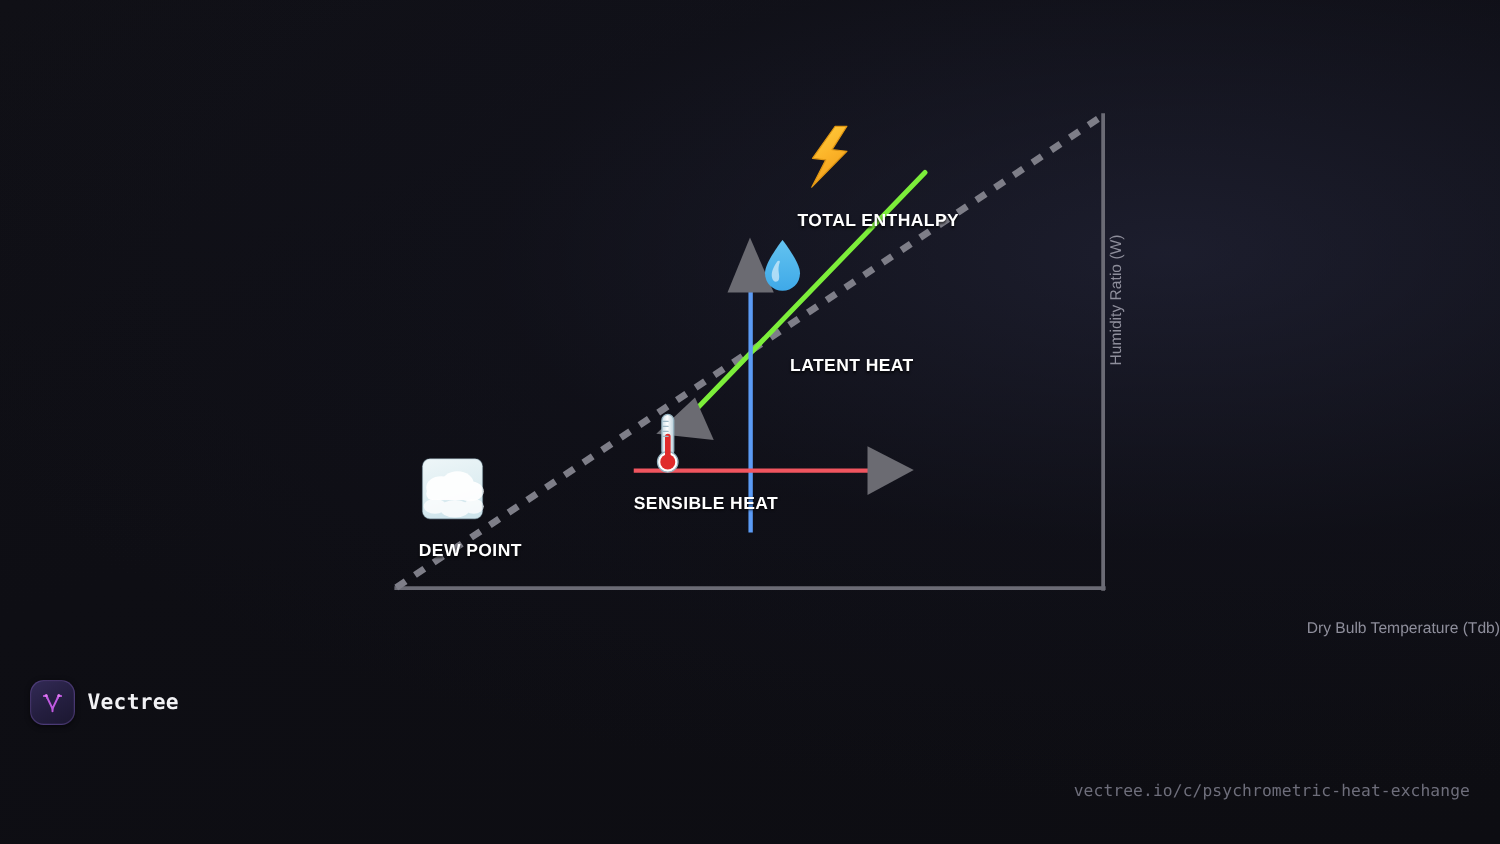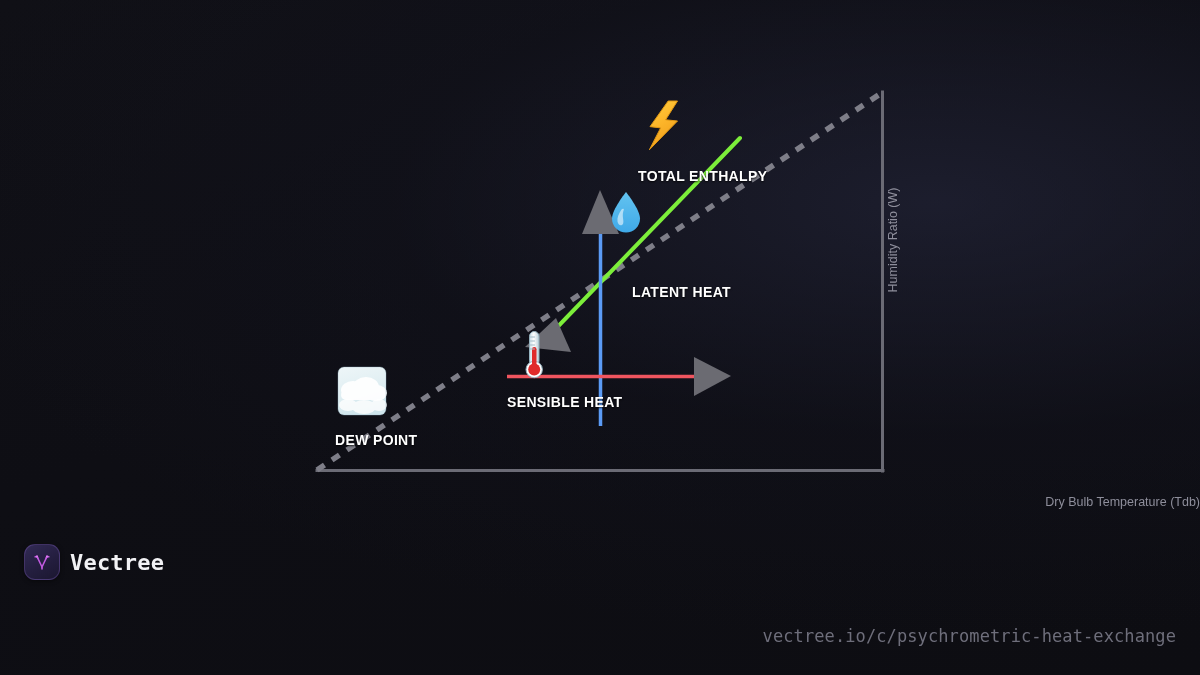--- a/index.html
+++ b/index.html
@@ -106,21 +106,21 @@
     border-radius: 11px;
     background: linear-gradient(150deg, #322a55 0%, #241e3f 55%, #1b1730 100%);
     border: 1px solid rgba(150,110,220,0.28);
     display: flex;
     align-items: center;
     justify-content: center;
     box-shadow: 0 1px 4px rgba(0,0,0,0.5);
   }
   #brand-name {
     color: #f2f2f5;
-    font-size: 22px;
+    font-size: 17px;
     font-weight: bold;
     font-family: "DejaVu Sans Mono", monospace;
     letter-spacing: 0.2px;
   }
 
   #headline {
     position: absolute;
     left: 24px;
     top: 55px;
     width: 820px;
@@ -132,21 +132,21 @@
     letter-spacing: -0.2px;
     white-space: pre-line;
   }
 
   #site-url {
     position: absolute;
     right: 24px;
     top: 96px;
     color: #6e6e7b;
     font-family: "DejaVu Sans Mono", monospace;
-    font-size: 17px;
+    font-size: 13px;
     letter-spacing: 0.1px;
     text-align: right;
   }
 </style>
 </head>
 <body>
 
 <div id="page">
 
   <div id="chart-area">

